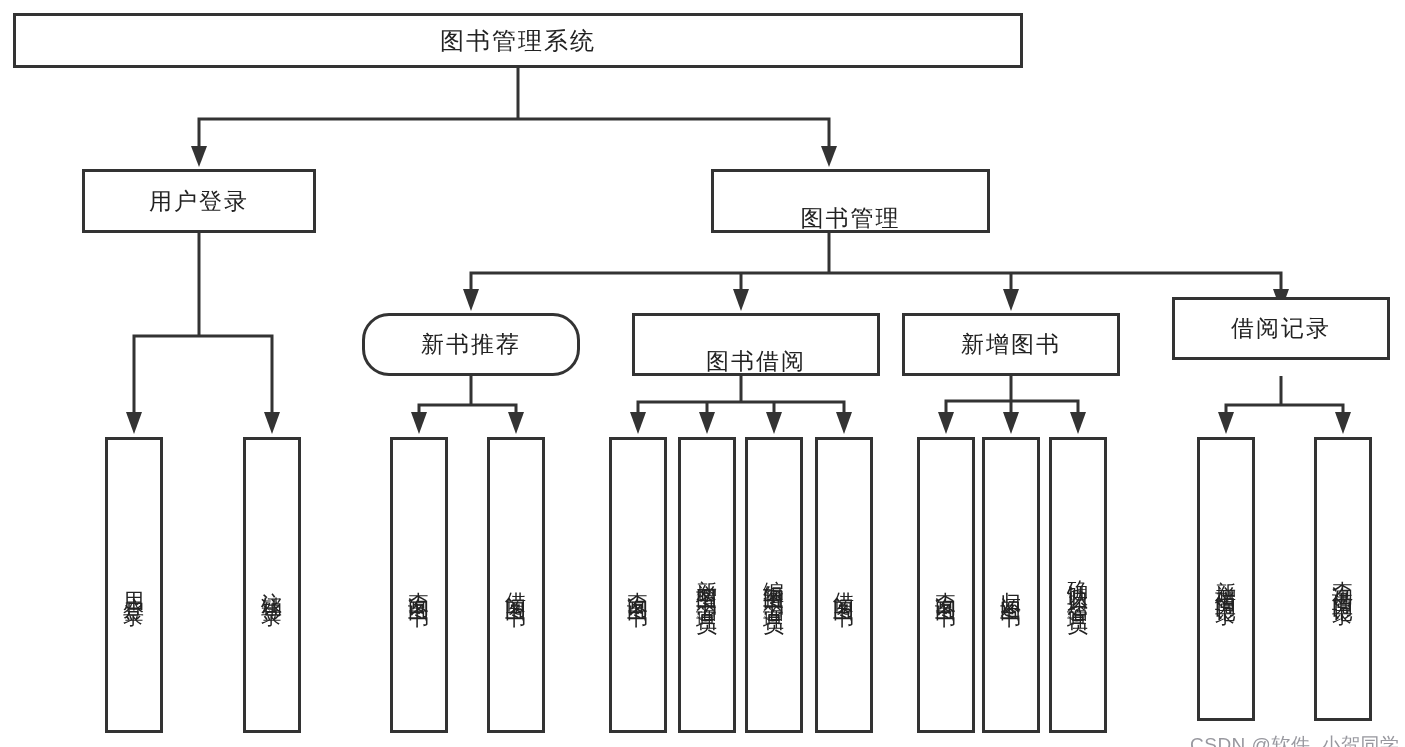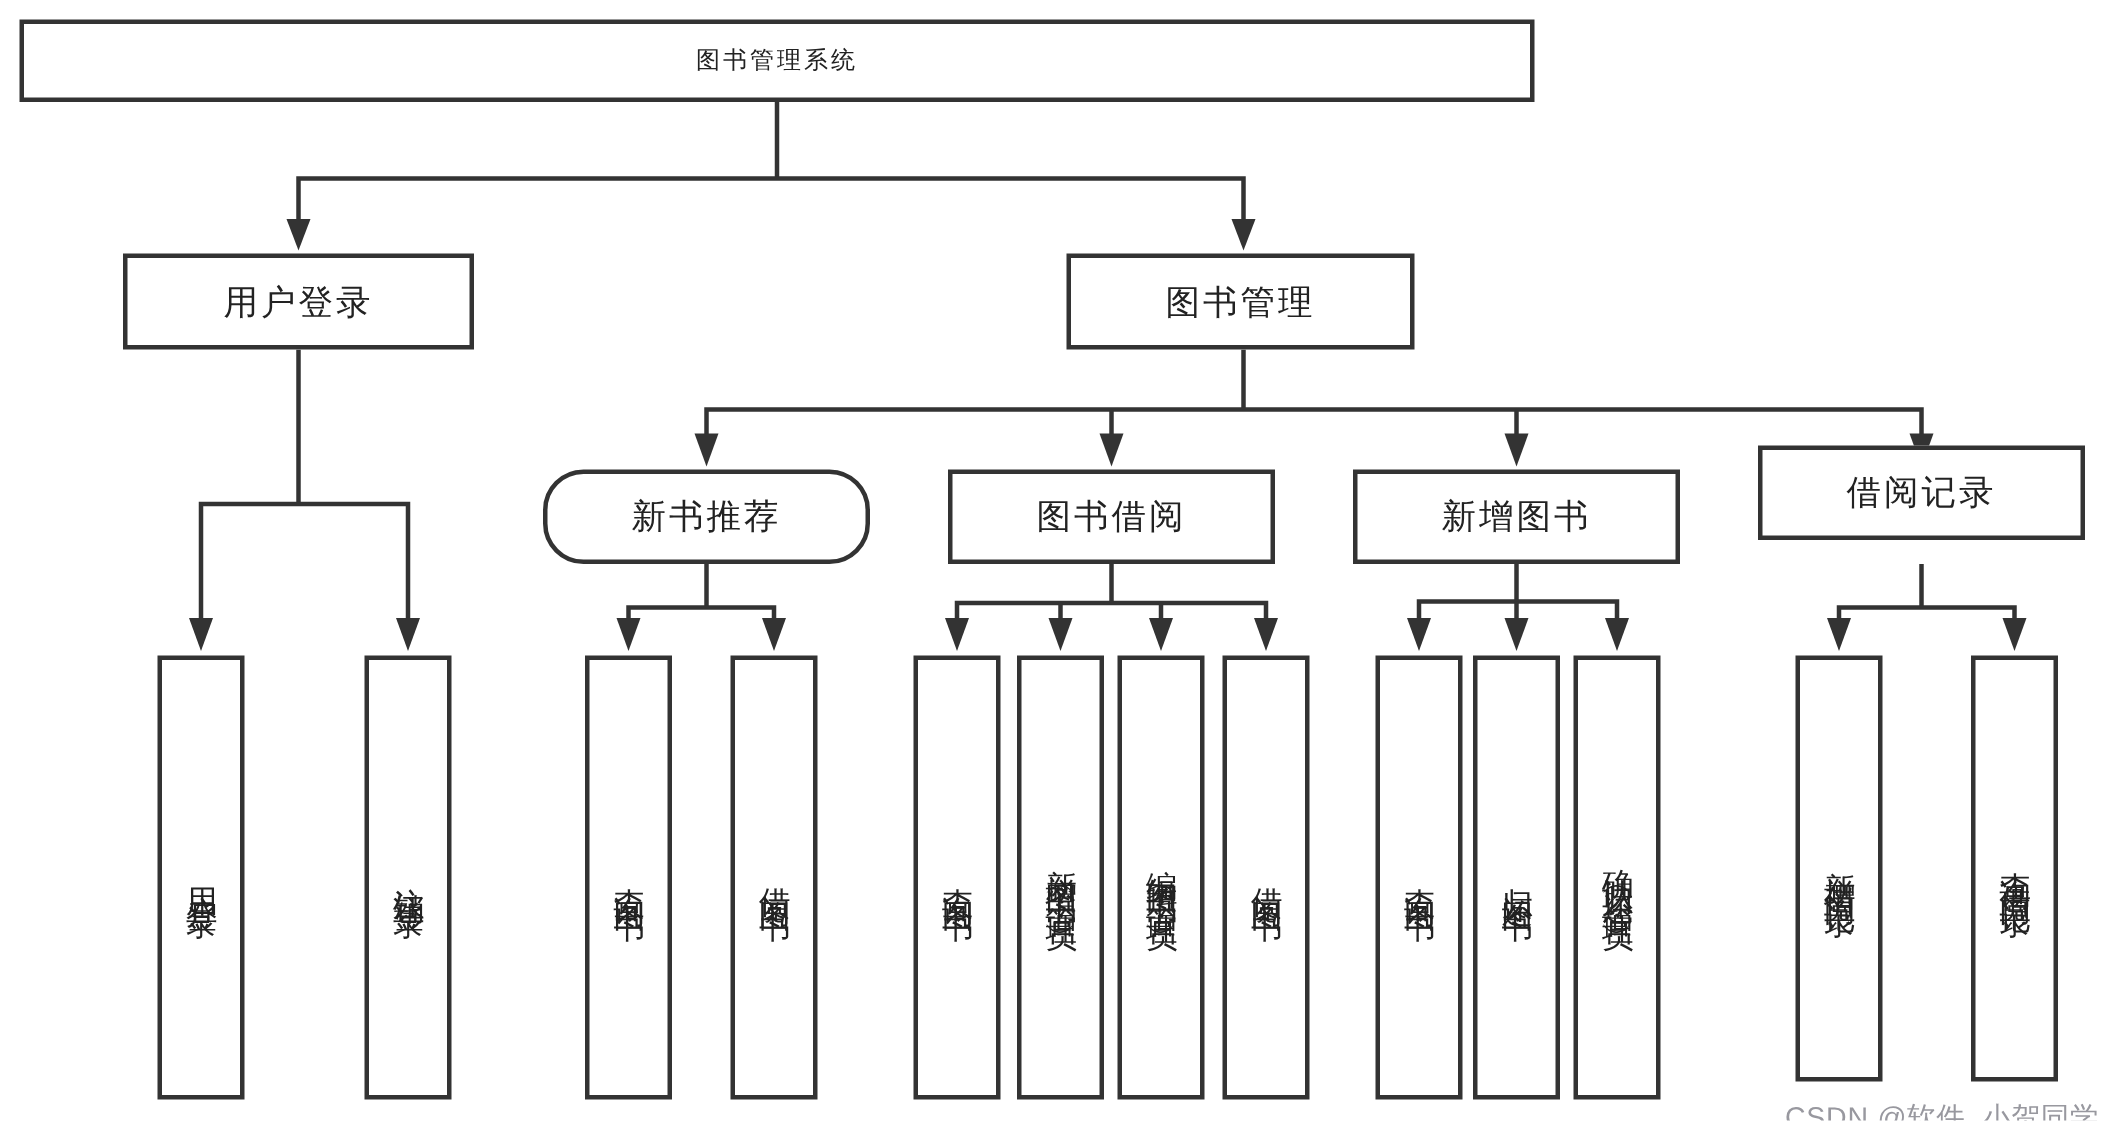--- a/index.html
+++ b/index.html
@@ -30,21 +30,21 @@
     justify-content: center;
     z-index: 2;
     color: #222222;
   }
   .hbox {
     font-size: 23px;
     letter-spacing: 2px;
     line-height: 1;
     white-space: nowrap;
   }
-  .hbox.root { font-size: 16px; }
+  .hbox.root { font-size: 24px; }
   .vbox {
     width: 58px;
     font-size: 21px;
   }
   .vtext {
     writing-mode: vertical-rl;
     text-orientation: mixed;
     letter-spacing: 5px;
     line-height: 1;
     max-height: 286px;
@@ -129,28 +129,28 @@
     </g>
   </svg>
 
   <div class="node hbox root" style="left:13px; top:13px; width:1010px; height:55px;">
     <span>图书管理系统</span>
   </div>
 
   <div class="node hbox" style="left:82px; top:169px; width:234px; height:64px;">
     <span>用户登录</span>
   </div>
-  <div class="node hbox" style="left:711px; top:169px; width:232px; height:64px;">
+  <div class="node hbox" style="left:711px; top:169px; width:279px; height:64px;align-items:flex-end;">
     <span>图书管理</span>
   </div>
 
   <div class="node hbox" style="left:362px; top:313px; width:218px; height:63px;border-radius:27px;">
     <span>新书推荐</span>
   </div>
-  <div class="node hbox" style="left:632px; top:313px; width:218px; height:63px;">
+  <div class="node hbox" style="left:632px; top:313px; width:248px; height:63px;align-items:flex-end;">
     <span>图书借阅</span>
   </div>
   <div class="node hbox" style="left:902px; top:313px; width:218px; height:63px;">
     <span>新增图书</span>
   </div>
   <div class="node hbox" style="left:1172px; top:297px; width:218px; height:63px;">
     <span>借阅记录</span>
   </div>
 
   <div class="node vbox" style="left:105px; top:437px; height:296px;">

